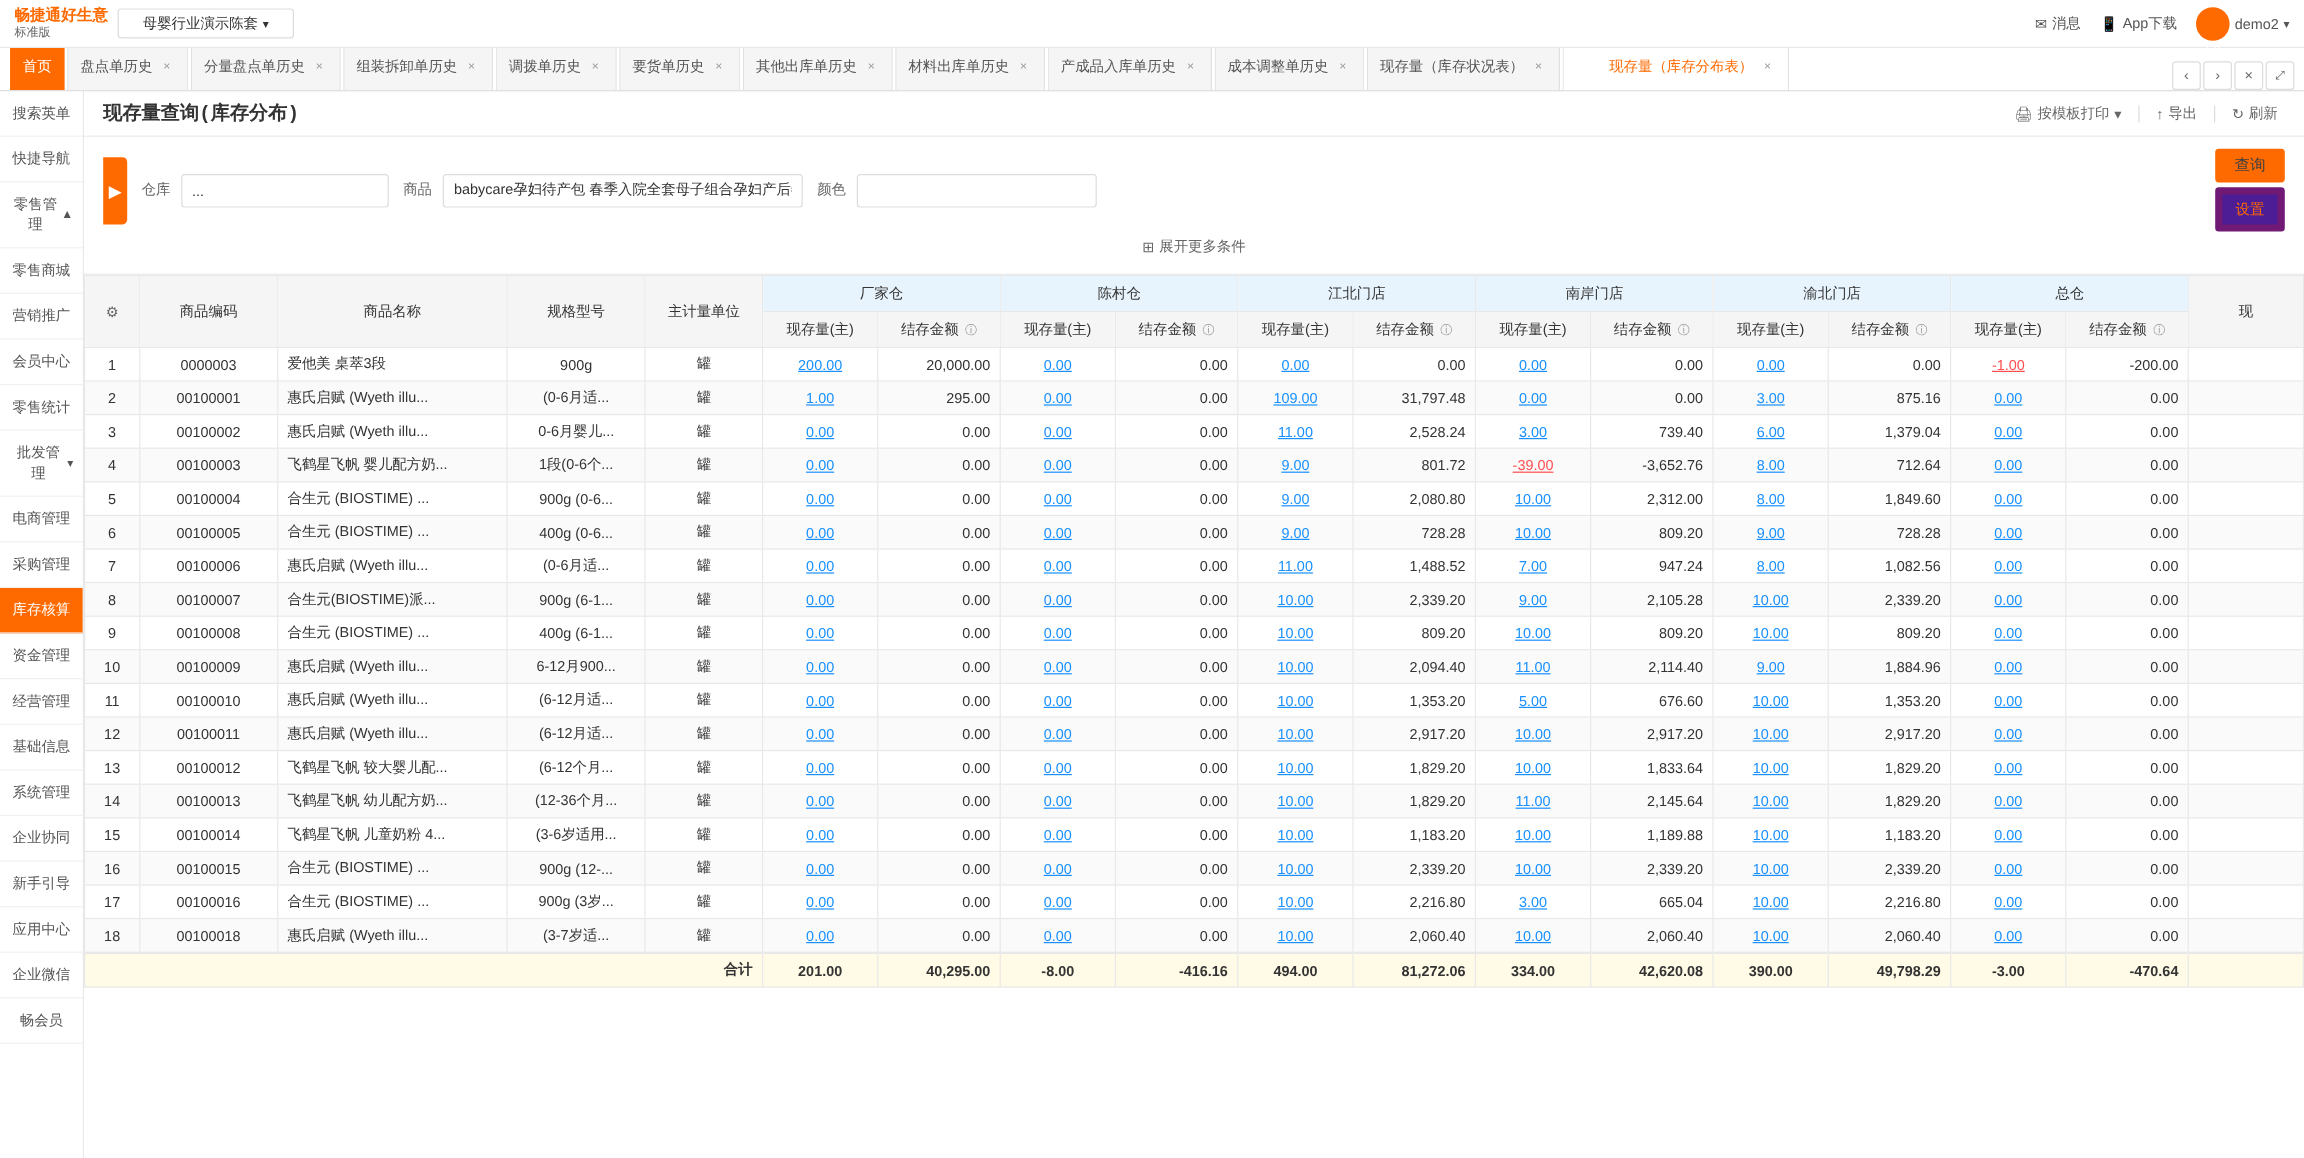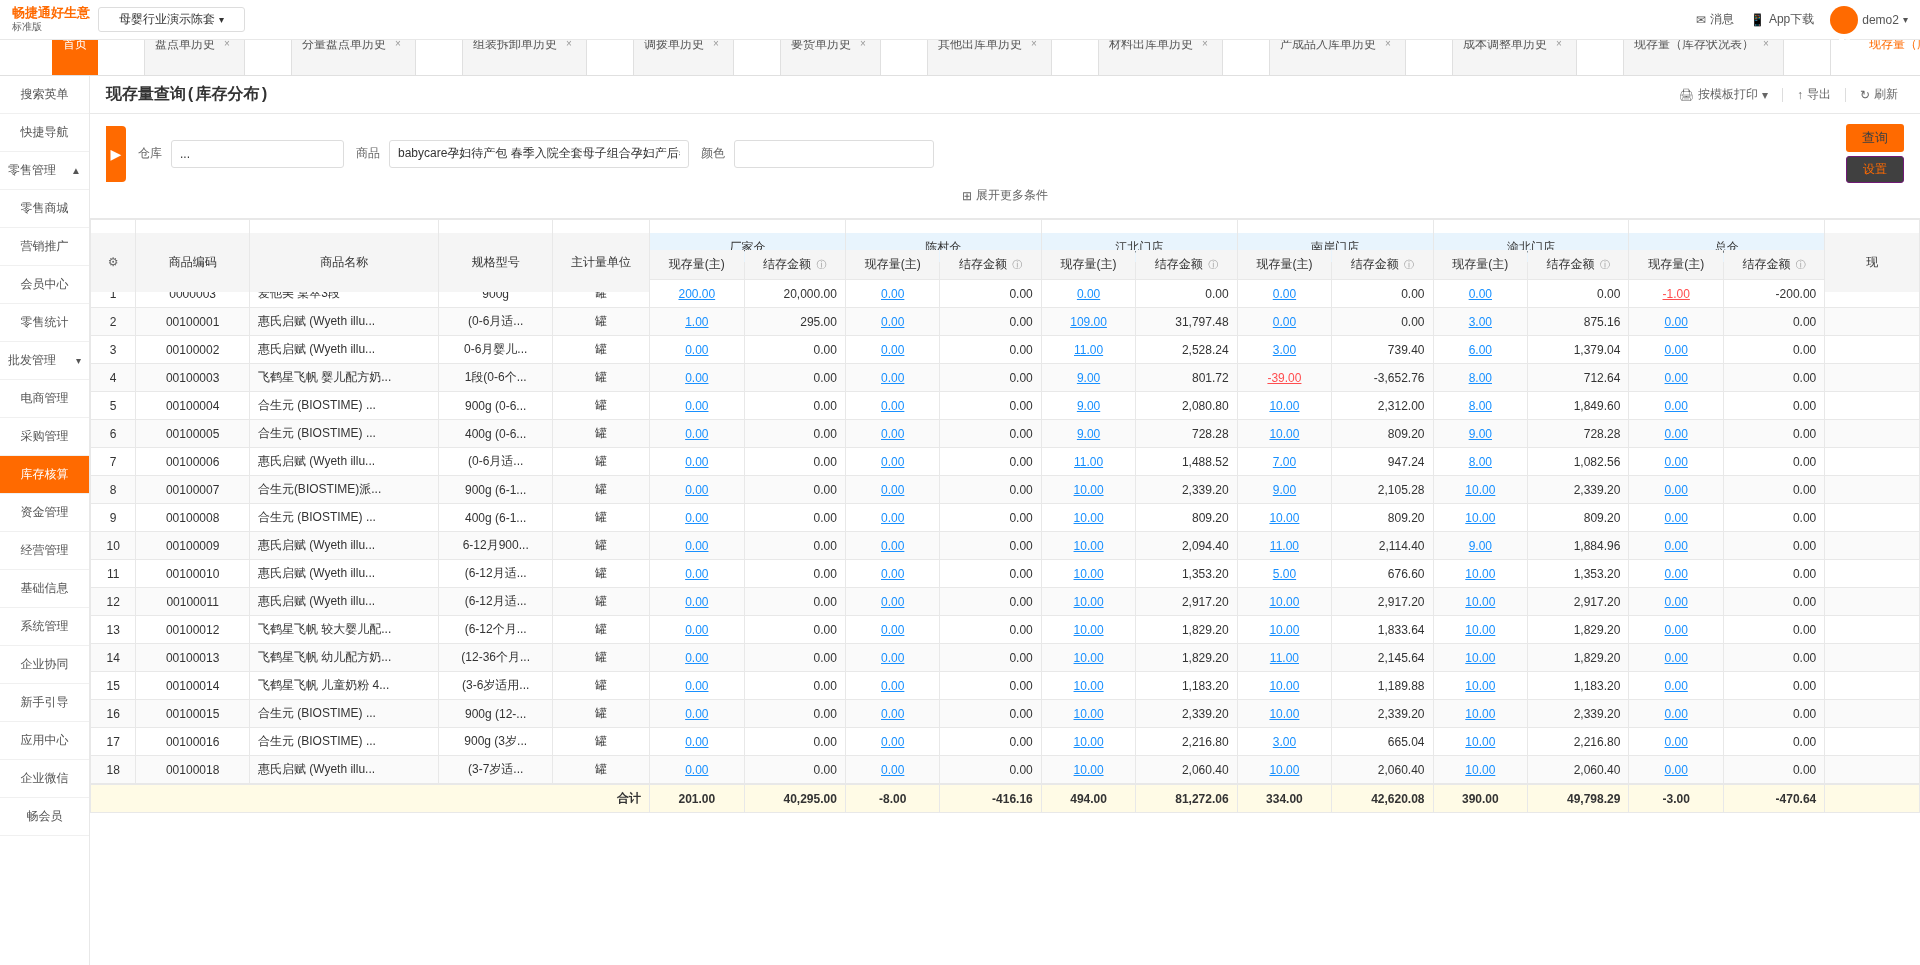--- a/index.html
+++ b/index.html
@@ -9,30 +9,30 @@
     .top-bar { height: 40px; background: #fff; border-bottom: 1px solid #e8e8e8; display: flex; align-items: center; justify-content: space-between; padding: 0 12px; }
     .top-bar-left { display: flex; align-items: center; gap: 8px; }
     .logo-area { display: flex; align-items: center; gap: 6px; }
     .dropdown-select { display: flex; align-items: center; gap: 4px; padding: 3px 20px; border: 1px solid #ddd; border-radius: 3px; cursor: pointer; font-size: 12px; color: #333; }
     .top-bar-right { display: flex; align-items: center; gap: 16px; }
     .top-bar-action { display: flex; align-items: center; gap: 4px; cursor: pointer; font-size: 12px; color: #555; }
     .user-avatar { width: 28px; height: 28px; border-radius: 50%; background: #ff6a00; display: flex; align-items: center; justify-content: center; color: #fff; font-size: 11px; }
 
     
     .tab-bar { height: 36px; background: #fff; border-bottom: 1px solid #e0e0e0; display: flex; align-items: flex-end; padding: 0 8px; gap: 2px; overflow: hidden; position: relative; }
-    .tab { height: 40px; padding: 0 10px; display: flex; gap: 5px; font-size: 12px; color: #555; cursor: pointer; border: 1px solid #e0e0e0; border-bottom: none; background: #f5f5f5; border-radius: 3px 3px 0 0; white-space: nowrap; margin-left: 44px; }
+    .tab { height: 40px; padding: 0 10px; display: flex; align-items: center; gap: 5px; font-size: 12px; color: #555; cursor: pointer; border: 1px solid #e0e0e0; border-bottom: none; background: #f5f5f5; border-radius: 3px 3px 0 0; white-space: nowrap; }
     .tab.active { background: #fff; color: #ff6a00; border-color: #e0e0e0; font-weight: 500; padding-left: 38px; }
     .tab.home { background: #ff6a00; color: #fff; border-color: #ff6a00; }
     .tab-close { width: 14px; height: 14px; display: flex; align-items: center; justify-content: center; border-radius: 50%; font-size: 10px; color: #999; cursor: pointer; }
     .tab-nav-btns { display: flex; align-items: center; gap: 2px; margin-left: auto; }
     .tab-nav-btn { width: 24px; height: 24px; display: flex; align-items: center; justify-content: center; cursor: pointer; border: 1px solid #ddd; border-radius: 3px; font-size: 12px; color: #666; background: #fff; }
 
     
     .main-layout { display: flex; height: calc(965px - 76px); }
-    .sidebar { width: 90px; background: #fff; border-right: 1px solid #e8e8e8; display: flex; flex-direction: column; overflow-y: auto; }
+    .sidebar { width: 70px; background: #fff; border-right: 1px solid #e8e8e8; display: flex; flex-direction: column; overflow-y: auto; }
     .sidebar-item { padding: 10px 4px; text-align: center; cursor: pointer; font-size: 12px; color: #555; border-bottom: 1px solid #f0f0f0; transition: all 0.2s; }
     .sidebar-item.active { background: #ff6a00; color: #fff; }
     .sidebar-item.has-sub { display: flex; align-items: center; justify-content: space-between; padding: 10px 8px; }
     .sidebar-arrow { font-size: 10px; }
 
     
     .content { flex: 1; overflow: hidden; display: flex; flex-direction: column; }
     .page-header { background: #fff; padding: 8px 16px; border-bottom: 1px solid #e8e8e8; display: flex; align-items: center; justify-content: space-between; }
     .page-title { font-size: 16px; font-weight: 600; color: #333; font-family: Liberation Mono, monospace; }
     .header-actions { display: flex; align-items: center; gap: 8px; }
@@ -40,31 +40,31 @@
 
     
     .filter-area { background: #fff; padding: 10px 16px; border-bottom: 1px solid #e8e8e8; }
     .filter-row { display: flex; align-items: center; gap: 12px; flex-wrap: nowrap; }
     .filter-item { display: flex; align-items: center; gap: 9px; }
     .filter-label { color: #666; white-space: nowrap; font-size: 12px; }
     .filter-input { height: 28px; padding: 0 8px; border: 1px solid #ddd; border-radius: 3px; font-size: 12px; color: #333; min-width: 80px; }
     .filter-input-wide { min-width: 300px; }
     .filter-input-medium { min-width: 200px; }
     .btn-query { background: #ff6a00; color: #404040; border: none; padding: 5px 16px; border-radius: 3px; cursor: pointer; font-size: 13px; font-weight: 500; }
-    .btn-settings { background: #404040; color: #ff6a00; border: 1px solid #701a75; padding: 4px 4px; border-radius: 3px; cursor: pointer; font-size: 12px; }
+    .btn-settings { background: #4c1d95; color: #ff6a00; border: 6px solid #701a75; padding: 4px 4px; border-radius: 3px; cursor: pointer; font-size: 12px; }
     .filter-more { text-align: center; padding: 4px 0; }
     .expand-btn { display: inline-flex; align-items: center; gap: 4px; color: #666; cursor: pointer; font-size: 12px; }
 
     
     .orange-arrow-btn { width: 20px; height: 56px; background: #ff6a00; border-radius: 0 4px 4px 0; display: flex; align-items: center; justify-content: center; cursor: pointer; color: #fff; font-size: 14px; }
 
     
     .table-container { flex: 1; overflow: auto; background: #fff; margin: 0; }
     .data-table { width: 100%; border-collapse: collapse; font-size: 12px; min-width: 1400px; }
-    .data-table th { background: #f5f5f5; border: 1px solid #e8e8e8; padding: 6px 8px; text-align: center; font-weight: 500; color: #333; white-space: nowrap; position: sticky; top: 13px; z-index: 10; }
+    .data-table th { background: #f5f5f5; border: 1px solid #e8e8e8; padding: 6px 8px; text-align: center; font-weight: 500; color: #333; white-space: nowrap; position: sticky; top: 0; z-index: 10; }
     .data-table th.group-header { background: #e8f4fd; }
     .data-table td { border: 1px solid #e8e8e8; padding: 5px 8px; text-align: center; color: #333; white-space: nowrap; }
     .data-table tr.total-row td { background: #fffbe6; font-weight: 600; border-top: 2px solid #e8e8e8; }
     .data-table tr:nth-child(even) td { background: #fafafa; }
     .text-right { text-align: right !important; }
     .text-left { text-align: left !important; }
     .number-link { color: #1890ff; text-decoration: underline; cursor: pointer; }
     .number-negative { color: #ff4d4f; }
     .col-index { width: 36px; text-align: center; color: #999; }
     .col-code { width: 90px; }

